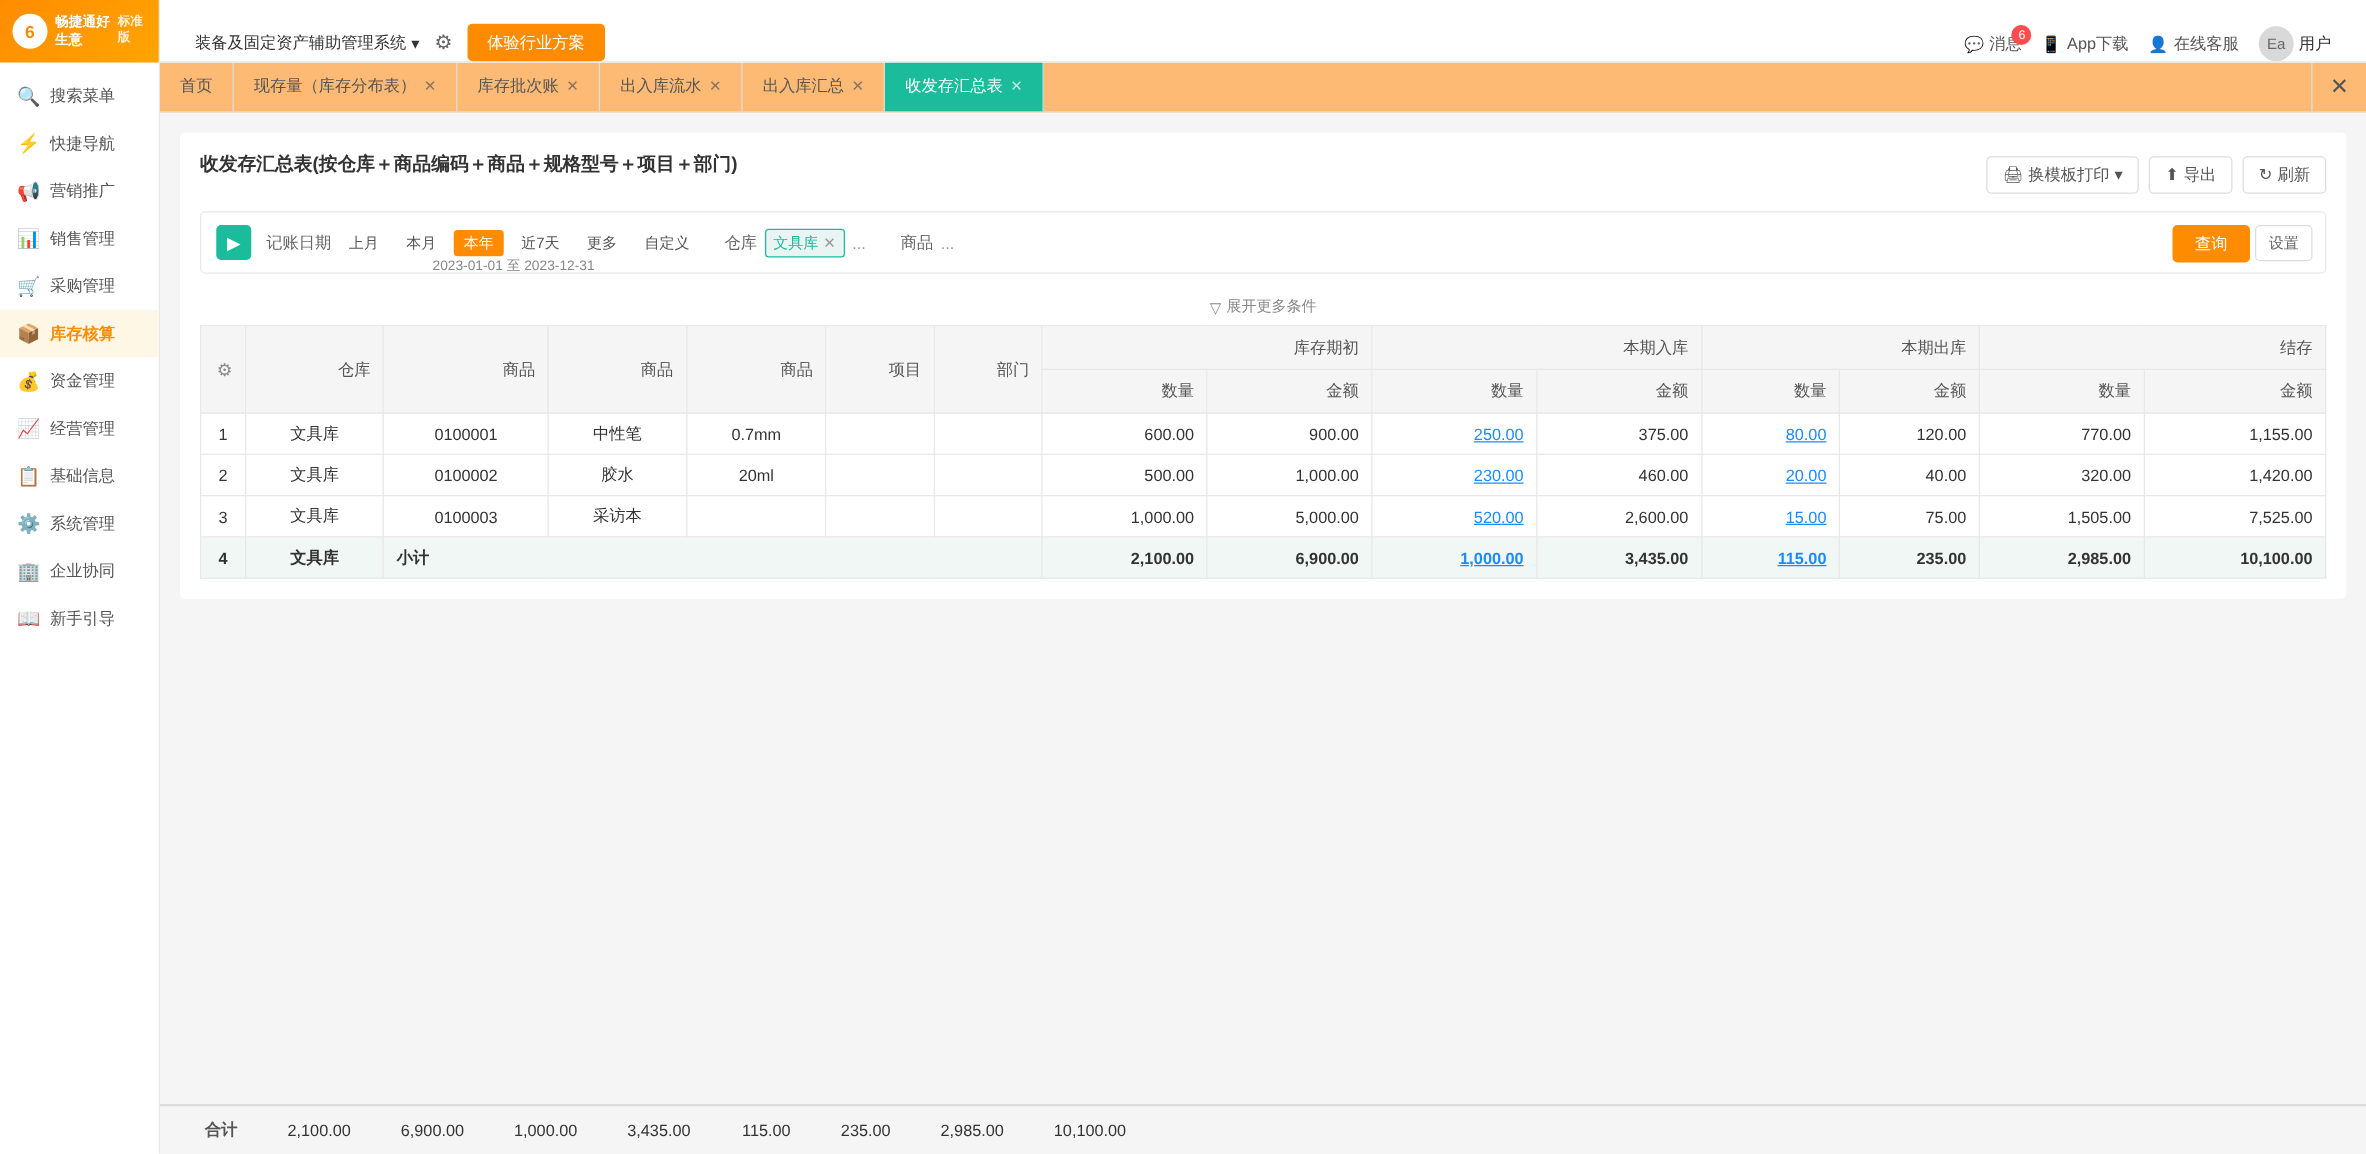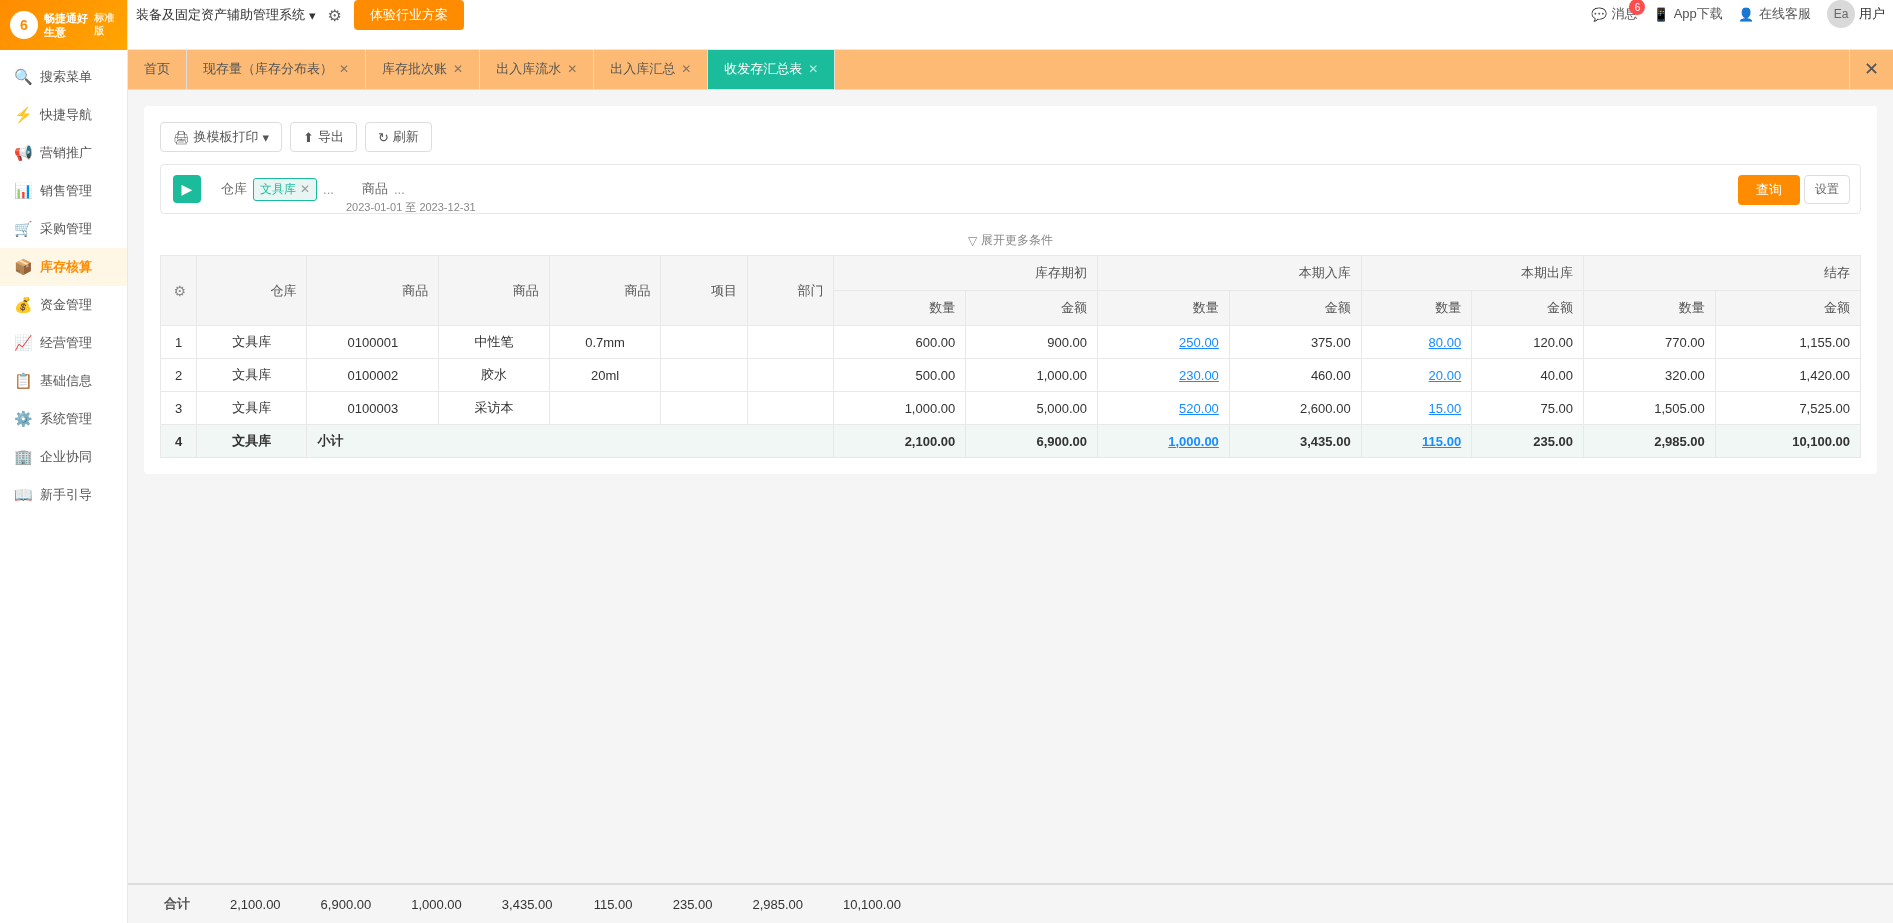--- a/index.html
+++ b/index.html
@@ -9,21 +9,21 @@
     .sidebar { position: fixed; left: 0; top: 0; width: 128px; height: 100vh; background: #fff; border-right: 1px solid #e8e8e8; z-index: 100; display: flex; flex-direction: column; }
     .sidebar-logo { background: linear-gradient(135deg, #ff8c00, #ffa500); padding: 12px 10px; color: white; font-size: 12px; font-weight: bold; height: 50px; display: flex; align-items: center; gap: 6px; cursor: pointer; }
     .sidebar-logo-icon { width: 28px; height: 28px; background: white; border-radius: 50%; display: flex; align-items: center; justify-content: center; color: #ff8c00; font-weight: bold; font-size: 14px; flex-shrink: 0; }
     .sidebar-logo-text { font-size: 11px; line-height: 1.3; }
     .sidebar-nav { flex: 1; overflow-y: auto; padding: 8px 0; }
     .sidebar-item { display: flex; align-items: center; gap: 8px; padding: 10px 14px; cursor: pointer; color: #555; font-size: 13px; transition: background 0.2s; }
     .sidebar-item.active { background: #fff7e6; color: #ff8c00; font-weight: bold; }
     .sidebar-item .nav-icon { font-size: 15px; width: 18px; text-align: center; }
 
     
-    .topbar { position: fixed; left: 128px; top: 0; right: 0; height: 50px; background: #fff; border-bottom: 1px solid #e8e8e8; z-index: 99; display: flex; align-items: flex-start; justify-content: space-between; padding: 0 8px; }
+    .topbar { position: fixed; left: 128px; top: 0; right: 0; height: 50px; background: #fff; border-bottom: 1px solid #e8e8e8; z-index: 99; display: flex; align-items: flex-end; justify-content: space-between; padding: 0 28px; }
     .topbar-left { display: flex; align-items: center; gap: 12px; }
     .topbar-dropdown { display: flex; align-items: center; gap: 4px; font-size: 13px; color: #333; cursor: pointer; }
     .topbar-gear { color: #666; cursor: pointer; font-size: 16px; }
     .topbar-trial-btn { background: #ff8c00; color: white; border: none; padding: 6px 16px; border-radius: 4px; cursor: pointer; font-size: 13px; }
     .topbar-right { display: flex; align-items: center; gap: 16px; }
     .topbar-icon-group { display: flex; align-items: center; gap: 4px; cursor: pointer; color: #555; font-size: 13px; position: relative; }
     .topbar-badge { position: absolute; top: -6px; right: -8px; background: #ff4d4f; color: white; border-radius: 50%; width: 16px; height: 16px; font-size: 10px; display: flex; align-items: center; justify-content: center; }
     .topbar-user { display: flex; align-items: center; gap: 4px; cursor: pointer; }
     .user-avatar { width: 28px; height: 28px; background: #d9d9d9; border-radius: 50%; display: flex; align-items: center; justify-content: center; font-size: 12px; color: #666; }
 
@@ -197,40 +197,50 @@
     <span>收发存汇总表</span>
     <span class="close-icon">✕</span>
   </div>
   <div class="tab-close-all">✕</div>
 </div>
 
 <div class="main">
   <div class="content-card">
 
     <div style="display:flex; align-items:center; justify-content:space-between; margin-bottom:12px;">
+      <h2 class="page-title">收发存汇总表(按仓库＋商品编码＋商品＋规格型号＋项目＋部门)</h2>
       <div style="display:flex; align-items:center; gap:8px;">
         <button class="action-btn">
           <span>🖨</span>
           <span>换模板打印</span>
           <span>▾</span>
         </button>
         <button class="action-btn">
           <span>⬆</span>
           <span>导出</span>
         </button>
         <button class="refresh-btn">
           <span>↻</span>
           <span>刷新</span>
         </button>
       </div>
     </div>
 
     <div class="filter-bar">
       <button class="filter-toggle-btn">▶</button>
 
+      <div class="filter-date-group">
+        <span class="filter-label">记账日期</span>
+        <button class="date-btn">上月</button>
+        <button class="date-btn">本月</button>
+        <button class="date-btn active">本年</button>
+        <button class="date-btn">近7天</button>
+        <button class="date-btn">更多</button>
+        <button class="date-btn">自定义</button>
+      </div>
       <div style="position:absolute; left:185px; top:34px;">
         <span class="date-range-text">2023-01-01 至 2023-12-31</span>
       </div>
 
       <div class="filter-warehouse" style="margin-left:8px;">
         <span class="filter-label">仓库</span>
         <div class="warehouse-tag">
           <span>文具库</span>
           <span class="remove-tag">✕</span>
         </div>

